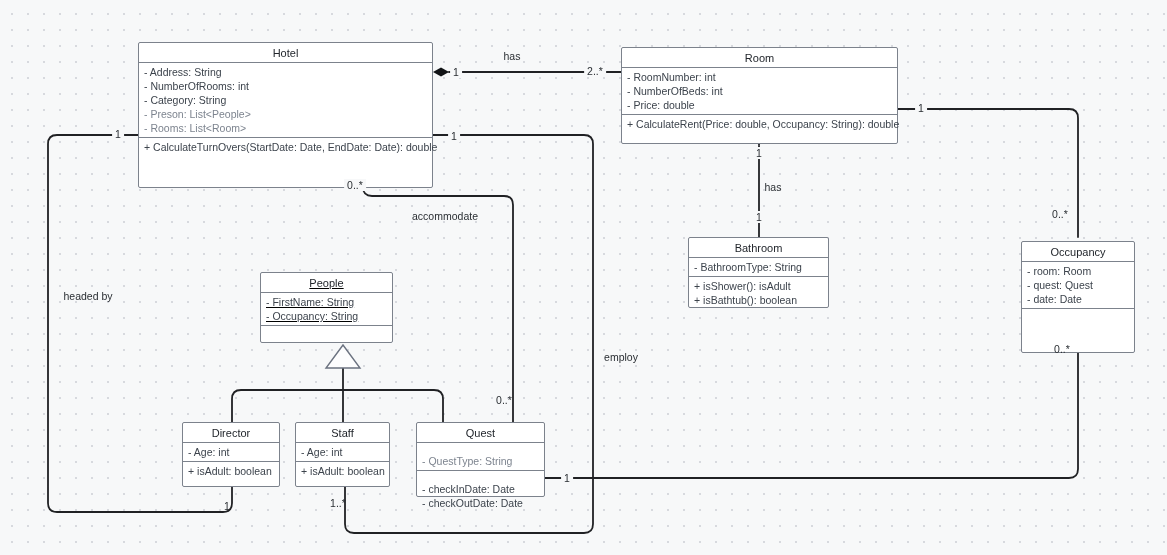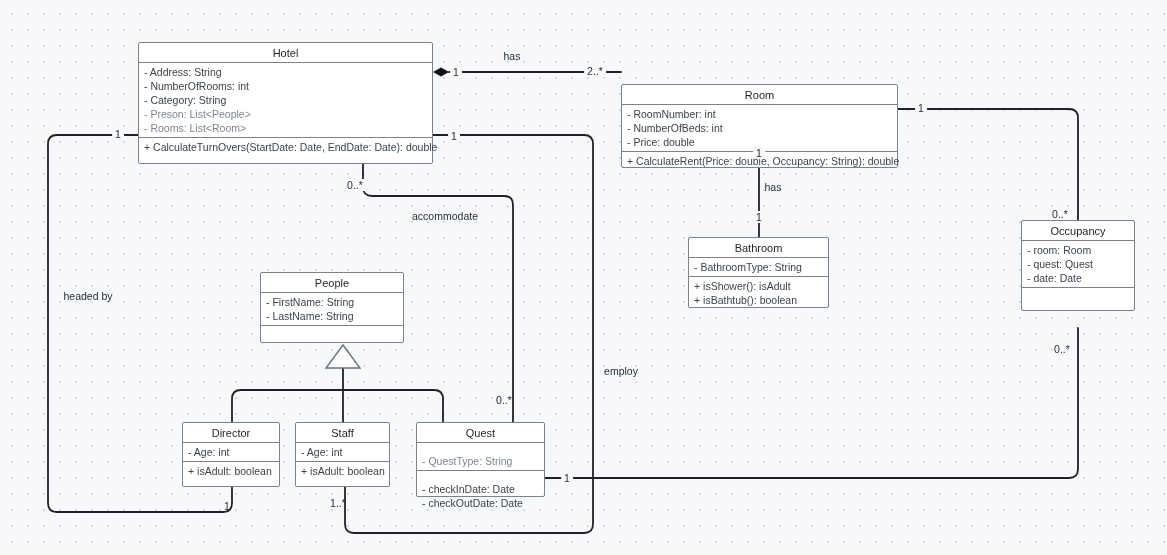--- a/index.html
+++ b/index.html
@@ -48,35 +48,35 @@
     <path d="M1078,328 V469 Q1078,478 1069,478 H545"></path>
     <path d="M363,164 V187 Q363,196 372,196 H504 Q513,196 513,205 V422"></path>
     <path d="M138,135 H57 Q48,135 48,144 V503 Q48,512 57,512 H223 Q232,512 232,503 V487"></path>
     <path d="M433,135 H584 Q593,135 593,144 V524 Q593,533 584,533 H354 Q345,533 345,524 V487"></path>
     <path d="M343,368 V390"></path>
     <path d="M232,422 V399 Q232,390 241,390 H434 Q443,390 443,399 V422"></path>
     <path d="M343,390 V422"></path>
     <polygon points="343,345 326,368 360,368" fill="#fdfdfe" stroke="#6b7280" stroke-width="1.4"></polygon>
   </svg>
 
-  <div class="uml-box" id="box-hotel" style="left:138px;top:42px;width:295px;height:122px;">
+  <div class="uml-box" id="box-hotel" style="left:138px;top:42px;width:295px;height:146px;">
     <div class="uml-title">Hotel</div>
     <div class="uml-comp">
       <div class="uml-line">- Address: String</div>
       <div class="uml-line">- NumberOfRooms: int</div>
       <div class="uml-line">- Category: String</div>
       <div class="uml-line">- Preson: List&lt;People&gt;</div>
       <div class="uml-line">- Rooms: List&lt;Room&gt;</div>
     </div>
     <div class="uml-comp">
       <div class="uml-line">+ CalculateTurnOvers(StartDate: Date, EndDate: Date): double</div>
     </div>
   </div>
 
-  <div class="uml-box" id="box-room" style="left:621px;top:47px;width:277px;height:84px;margin-top:37px;">
+  <div class="uml-box" id="box-room" style="left:621px;top:47px;width:277px;height:97px;">
     <div class="uml-title">Room</div>
     <div class="uml-comp">
       <div class="uml-line">- RoomNumber: int</div>
       <div class="uml-line">- NumberOfBeds: int</div>
       <div class="uml-line">- Price: double</div>
     </div>
     <div class="uml-comp">
       <div class="uml-line">+ CalculateRent(Price: double, Occupancy: String): double</div>
     </div>
   </div>
@@ -85,35 +85,35 @@
     <div class="uml-title">Bathroom</div>
     <div class="uml-comp">
       <div class="uml-line">- BathroomType: String</div>
     </div>
     <div class="uml-comp">
       <div class="uml-line">+ isShower(): isAdult</div>
       <div class="uml-line">+ isBathtub(): boolean</div>
     </div>
   </div>
 
-  <div class="uml-box" id="box-occupancy" style="left:1021px;top:220px;width:114px;height:91px;">
+  <div class="uml-box" id="box-occupancy" style="left:1021px;top:241px;width:114px;height:112px;">
     <div class="uml-title">Occupancy</div>
     <div class="uml-comp">
       <div class="uml-line">- room: Room</div>
       <div class="uml-line">- quest: Quest</div>
       <div class="uml-line">- date: Date</div>
     </div>
     <div class="uml-comp"></div>
   </div>
 
-  <div class="uml-box" id="box-people" style="left:260px;top:272px;width:144px;height:71px;">
+  <div class="uml-box" id="box-people" style="left:260px;top:272px;width:133px;height:71px;text-decoration:underline;">
     <div class="uml-title">People</div>
     <div class="uml-comp">
       <div class="uml-line">- FirstName: String</div>
-      <div class="uml-line">- LastName: String</div>
+      <div class="uml-line">- Occupancy: String</div>
     </div>
     <div class="uml-comp"></div>
   </div>
 
   <div class="uml-box" id="box-director" style="left:182px;top:422px;width:98px;height:65px;">
     <div class="uml-title">Director</div>
     <div class="uml-comp">
       <div class="uml-line">- Age: int</div>
     </div>
     <div class="uml-comp">
@@ -158,16 +158,16 @@
 
   <div class="edge-label bg" style="left:355px;top:185px;">0..*</div>
   <div class="edge-label" style="left:445px;top:216px;">accommodate</div>
   <div class="edge-label" style="left:504px;top:400px;">0..*</div>
 
   <div class="edge-label bg" style="left:118px;top:134px;">1</div>
   <div class="edge-label" style="left:88px;top:296px;">headed by</div>
   <div class="edge-label" style="left:227px;top:506px;">1</div>
 
   <div class="edge-label bg" style="left:454px;top:136px;">1</div>
-  <div class="edge-label" style="left:621px;top:371px;">employ</div>
+  <div class="edge-label" style="left:621px;top:357px;">employ</div>
   <div class="edge-label" style="left:338px;top:503px;">1..*</div>
 
 </div>
 
 </body></html>

